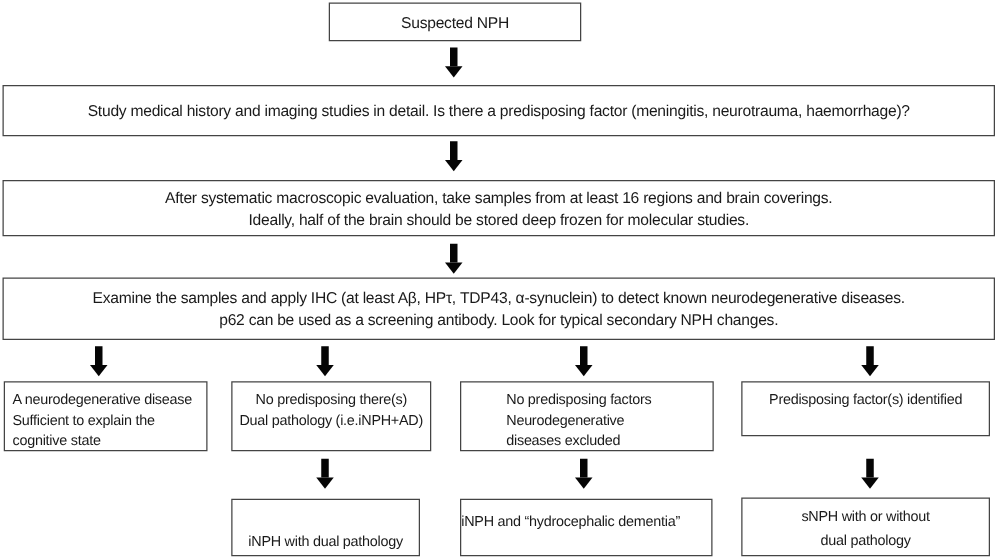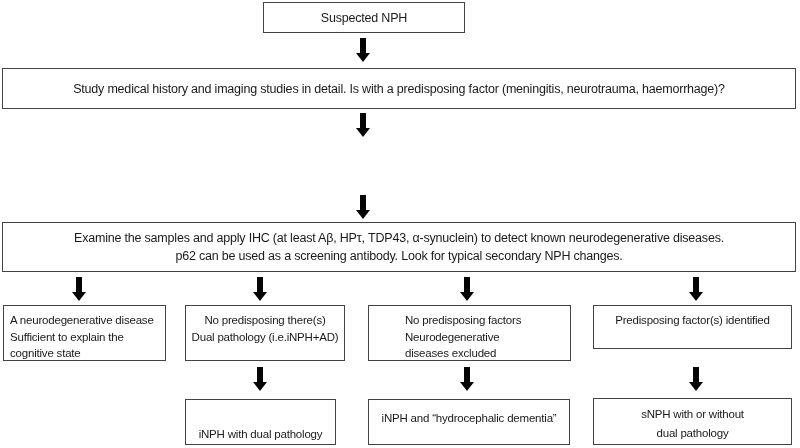--- a/index.html
+++ b/index.html
@@ -39,21 +39,21 @@
     font-size: 11.5px;
     line-height: 16.5px;
     padding-top: 6px;
   }
   .box-a { left: 3px;   top: 305px; width: 163px; height: 56px; text-align: left;  padding-left: 6px;  padding-right: 16px; }
   .box-b { left: 185px; top: 305px; width: 160px; height: 56px; text-align: center; }
   .box-c { left: 368px; top: 305px; width: 203px; height: 56px; text-align: left;  padding-left: 36px; }
   .box-d { left: 593px; top: 305px; width: 199px; height: 44px; text-align: center; }
 
   .box-e { left: 185px; top: 399px; width: 151px; height: 46px; text-align: center; padding-top: 26px; }
-  .box-f { left: 368px; top: 399px; width: 202px; height: 46px; text-align: center; padding-top: 10px; }
+  .box-f { left: 368px; top: 399px; width: 202px; height: 46px; padding-top: 10px; }
   .box-g { left: 593px; top: 398px; width: 199px; height: 47px; text-align: center; padding-top: 6px; line-height: 19px; }
 
   .line { white-space: nowrap; }
 
   
   .arrow {
     position: absolute;
     width: 14px;
     display: flex;
     flex-direction: column;
@@ -85,28 +85,32 @@
   <div class="box center-box box-suspected">
     <span class="line">Suspected NPH</span>
   </div>
 
   <div class="arrow a1">
       <div class="stem"></div>
       <div class="head"></div>
     </div>
 
   <div class="box center-box box-history">
-    <span class="line">Study medical history and imaging studies in detail. Is with a predisposing factor (meningitis, neurotrauma, haemorrhage)?</span>
+    <span class="line">Study medical history and imaging studies in detail. Is there a predisposing factor (meningitis, neurotrauma, haemorrhage)?</span>
   </div>
 
   <div class="arrow a2">
       <div class="stem"></div>
       <div class="head"></div>
     </div>
 
+  <div class="box center-box box-sampling">
+    <div class="line">After systematic macroscopic evaluation, take samples from at least 16 regions and brain coverings.</div>
+    <div class="line">Ideally, half of the brain should be stored deep frozen for molecular studies.</div>
+  </div>
 
   <div class="arrow a3">
       <div class="stem"></div>
       <div class="head"></div>
     </div>
 
   <div class="box center-box box-ihc">
     <div class="line">Examine the samples and apply IHC (at least Aβ, HPτ, TDP43, α-synuclein) to detect known neurodegenerative diseases.</div>
     <div class="line">p62 can be used as a screening antibody. Look for typical secondary NPH changes.</div>
   </div>

